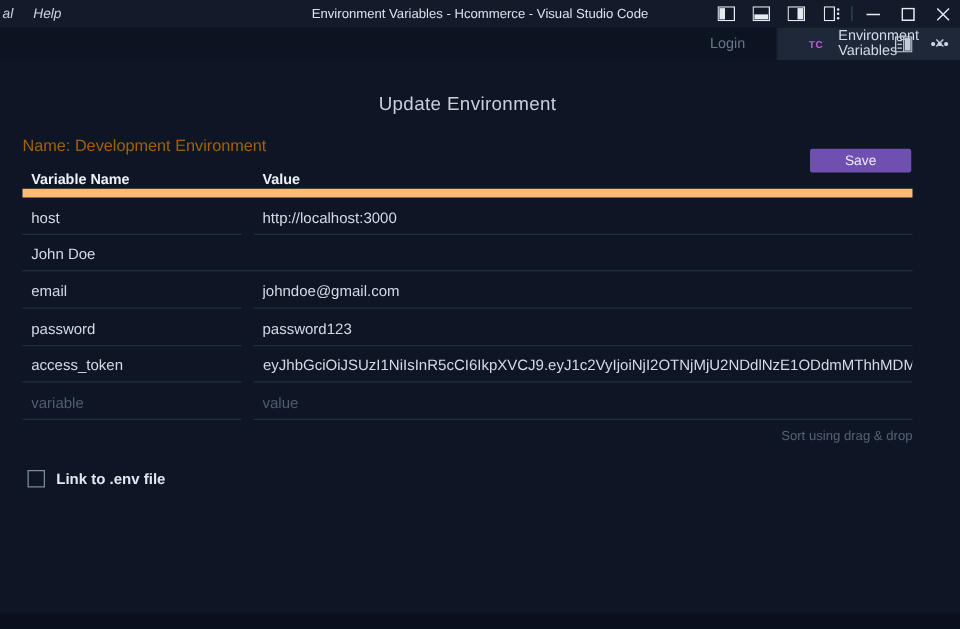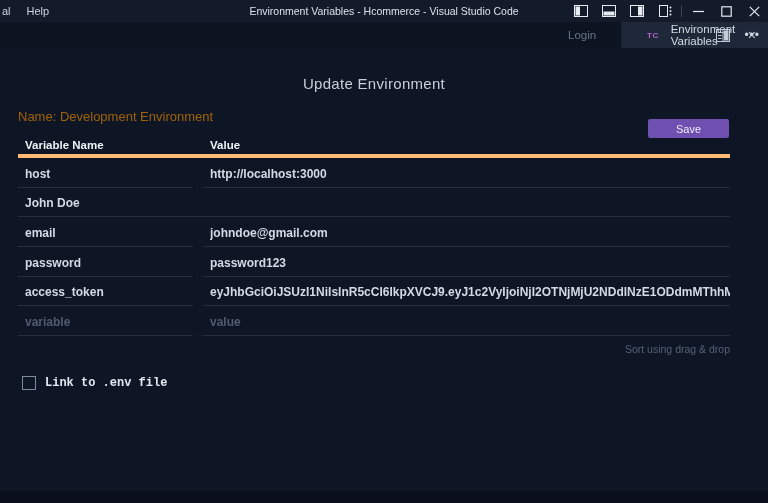--- a/index.html
+++ b/index.html
@@ -12,21 +12,21 @@
     color: #d5dbe5;
   }
 
   
   .titlebar {
     position: absolute; top: 0; left: 0; right: 0; height: 22px;
     background: #131b2b;
     display: flex; align-items: center;
     font-size: 11px; color: #ccd3df;
   }
-  .menus { display: flex; align-items: flex-start; height: 100%; }
+  .menus { display: flex; align-items: flex-start; height: 100%; font-style: italic; }
   .menu-item { padding: 0 8px; height: 100%; display: flex; align-items: center; }
   .menu-item:first-child { padding-left: 2px; }
   .win-title {
     position: absolute; left: 50%; transform: translateX(-50%);
     font-size: 10.5px; color: #dbe1ea; white-space: nowrap;
   }
   .win-controls {
     position: absolute; right: 0; top: 0; height: 22px;
     display: flex; align-items: center;
   }
@@ -67,40 +67,40 @@
   .save-btn {
     position: absolute; right: 1px; top: 12px;
     width: 81px; height: 19px;
     background: #6f4fb0; border: none; border-radius: 2px;
     color: #efeaf9; font-size: 11px; font-family: "Liberation Sans", sans-serif;
   }
 
   .env-table { position: absolute; top: 136px; left: 18px; width: 712px; }
   .thead {
     display: flex; height: 22px; align-items: center;
-    border-bottom: 4px solid #fdba74;
+    border-bottom: 7px solid #fdba74;
     font-size: 11.5px; font-weight: bold; color: #eef2f7;
   }
   .col-name { width: 175px; margin-right: 10px; padding-left: 7px; }
   .col-value { flex: 1; padding-left: 7px; }
   .trow { display: flex; height: 29.7px; align-items: flex-end; }
   .cell {
     background: transparent; border: none; outline: none;
     border-bottom: 1px solid #242e41;
     color: #d3dae4; font-size: 12px; font-family: "Liberation Sans", sans-serif;
-    height: 22px; padding: 0 0 5px 7px; font-weight: bold;
+    height: 22px; padding: 0 0 5px 7px;
   }
   .cell::placeholder { color: #515c6f; }
   .name-cell { width: 175px; margin-right: 10px; }
   .value-cell { flex: 1; }
   .sort-hint { text-align: right; margin-top: 7px; font-size: 10.5px; color: #566175; }
 
   .env-file-row {
     position: absolute; left: 22px; top: 376px;
-    display: flex; align-items: flex-end; font-family: Liberation Mono, monospace;
+    display: flex; align-items: flex-end;
   }
   .checkbox {
     width: 14px; height: 14px;
     border: 1px solid #7e8a9e; background: transparent;
   }
   .cb-label { margin-left: 9px; font-size: 12px; font-weight: bold; color: #e2e7ef; }
 
   .bottom-strip { position: absolute; left: 0; right: 0; bottom: 0; height: 12px; background: #0a0f1b; }
 
   svg { display: block; }

